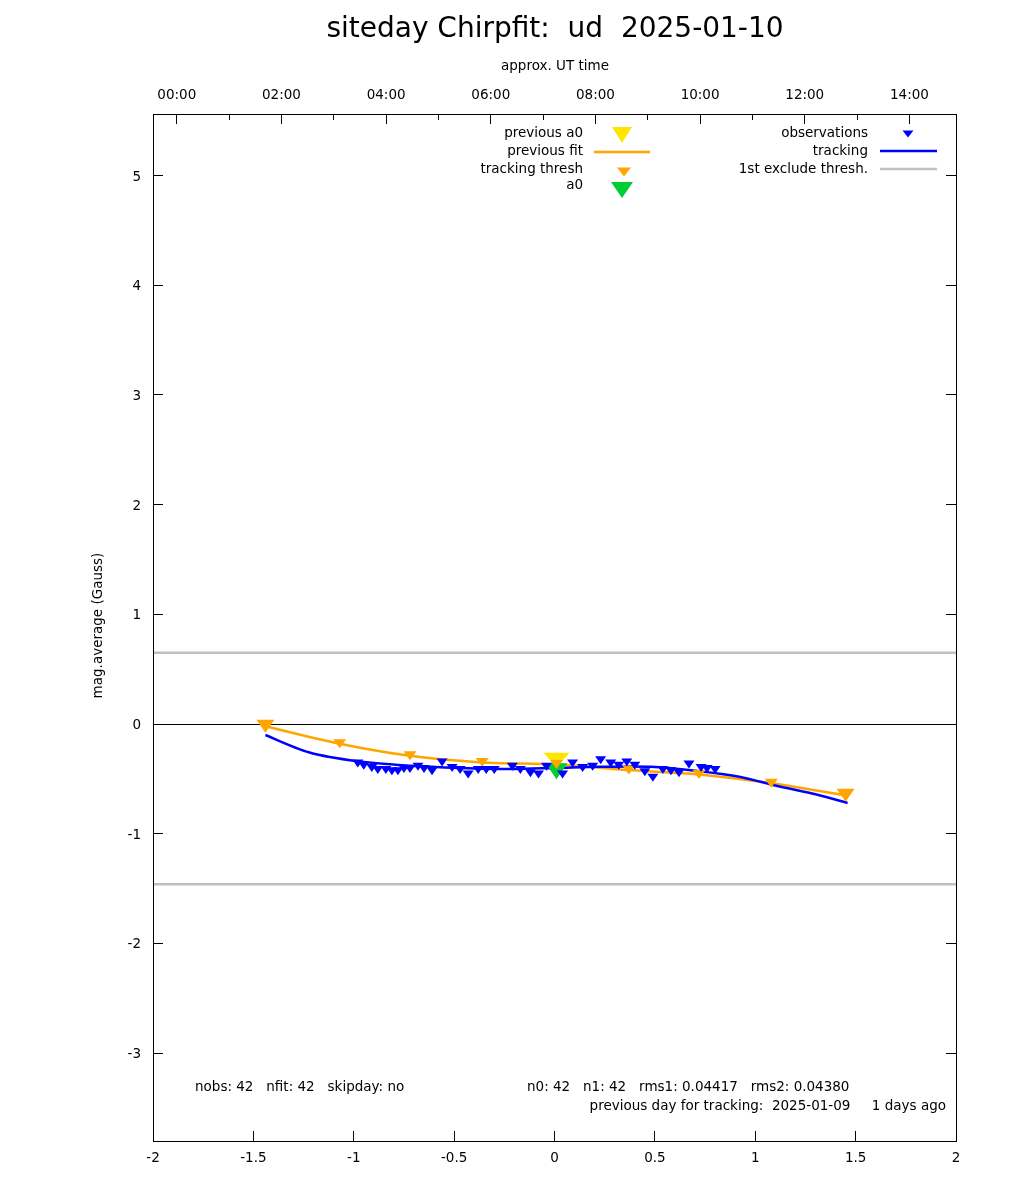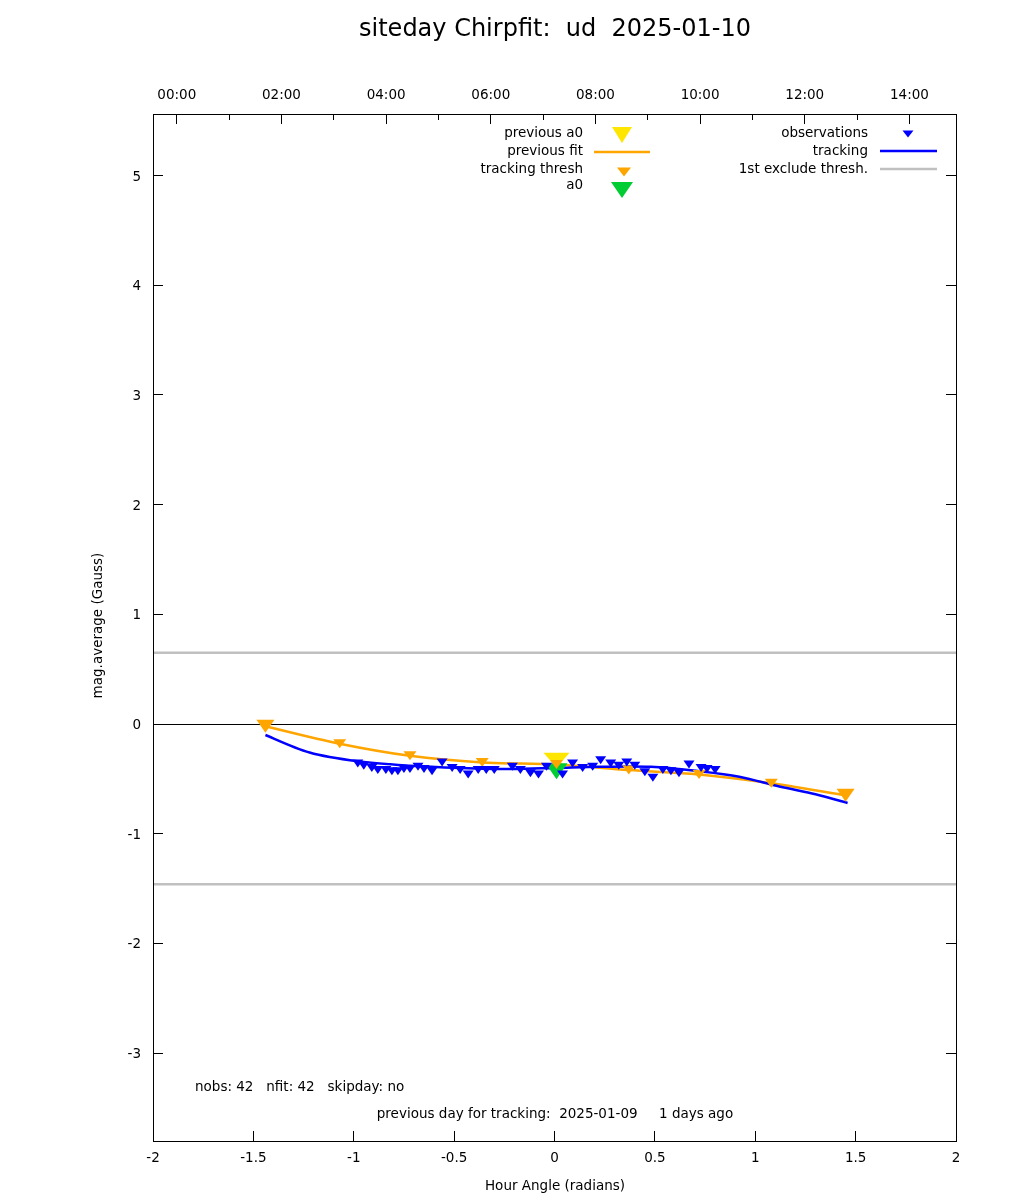--- a/index.html
+++ b/index.html
@@ -1,36 +1,36 @@
 <!DOCTYPE html>
 <html><head>
 <meta charset="utf-8">
 <style>
   html,body{margin:0;padding:0;background:#ffffff;}
   .page{position:relative;width:1024px;height:1200px;background:#ffffff;overflow:hidden;
         font-family:"DejaVu Sans","Liberation Sans",sans-serif;color:#000;}
   .abs{position:absolute;white-space:pre;text-align:right;}
   .lbl{font-size:13.5px;line-height:17px;height:17px;}
-  .title{font-size:24px;line-height:26px;height:26px;left:154px;width:802px;top:15px;text-align:center;}
+  .title{font-size:28px;line-height:26px;height:26px;left:154px;width:802px;top:15px;text-align:center;}
   .x2title{left:154px;width:802px;top:57px;text-align:center;}
   .xtitle{left:154px;width:802px;top:1177px;text-align:center;}
   .ytitle{left:-53px;top:617px;width:300px;text-align:center;transform:rotate(-90deg);}
   .leg-l{right:441px;text-align:center;}
   .leg-r{right:156px;text-align:right;}
-  .statsc{left:154px;width:802px;text-align:center;margin-top:8px;}
+  .statsc{left:144px;width:802px;text-align:right;}
   svg{position:absolute;left:0;top:0;}
 </style>
 </head>
 <body>
 
 <div class="page">
 
   <div class="abs title">siteday Chirpfit:  ud  2025-01-10</div>
+  <div class="abs lbl x2title">approx. UT time</div>
   <div class="abs lbl ytitle">mag.average (Gauss)</div>
-  <div class="abs lbl xtitle">Hour Angle (radians)</div>
 
   <svg id="plot" width="1024" height="1200">
       <line x1="153" y1="652.6949999999999" x2="956" y2="652.6949999999999" stroke="#c0c0c0" stroke-width="2.5"></line>
       <line x1="153" y1="884.162" x2="956" y2="884.162" stroke="#c0c0c0" stroke-width="2.5"></line>
       <line x1="153" y1="724" x2="956" y2="724" stroke="#000" stroke-width="1" shape-rendering="crispEdges"></line>
       <rect x="153" y="114" width="803" height="1027" fill="none" stroke="#000" stroke-width="1" shape-rendering="crispEdges"></rect>
       <line x1="153" y1="1053.1" x2="163" y2="1053.1" stroke="#000" shape-rendering="crispEdges"></line>
       <line x1="946" y1="1053.1" x2="956" y2="1053.1" stroke="#000" shape-rendering="crispEdges"></line>
       <text x="141" y="1054.1" text-anchor="end" font-size="13.5" font-family="&quot;DejaVu Sans&quot;,&quot;Liberation Sans&quot;,sans-serif" fill="#000" dominant-baseline="middle">-3</text>
       <line x1="153" y1="943.4" x2="163" y2="943.4" stroke="#000" shape-rendering="crispEdges"></line>
@@ -164,15 +164,16 @@
 
   <div class="abs lbl leg-l" style="top:124px">previous a0</div>
   <div class="abs lbl leg-l" style="top:142px">previous fit</div>
   <div class="abs lbl leg-l" style="top:160px">tracking thresh</div>
   <div class="abs lbl leg-l" style="top:176px">a0</div>
   <div class="abs lbl leg-r" style="top:124px">observations</div>
   <div class="abs lbl leg-r" style="top:142px">tracking</div>
   <div class="abs lbl leg-r" style="top:160px">1st exclude thresh.</div>
 
   <div class="abs lbl" style="left:195px;top:1078px">nobs: 42   nfit: 42   skipday: no</div>
+  <div class="abs lbl" style="left:527px;top:1078px">n0: 42   n1: 42   rms1: 0.04417   rms2: 0.04380</div>
   <div class="abs lbl statsc" style="top:1097px">previous day for tracking:  2025-01-09     1 days ago</div>
 
 </div>
 
 </body></html>

